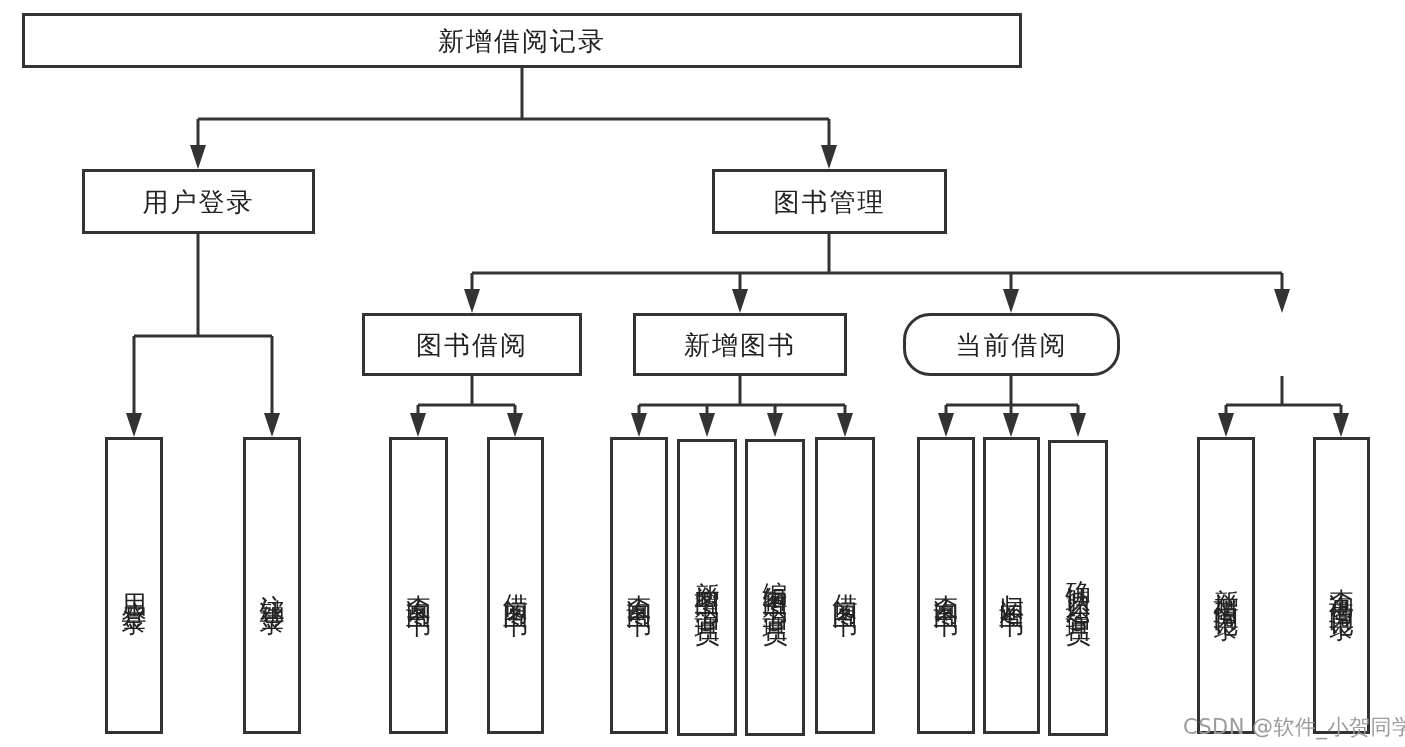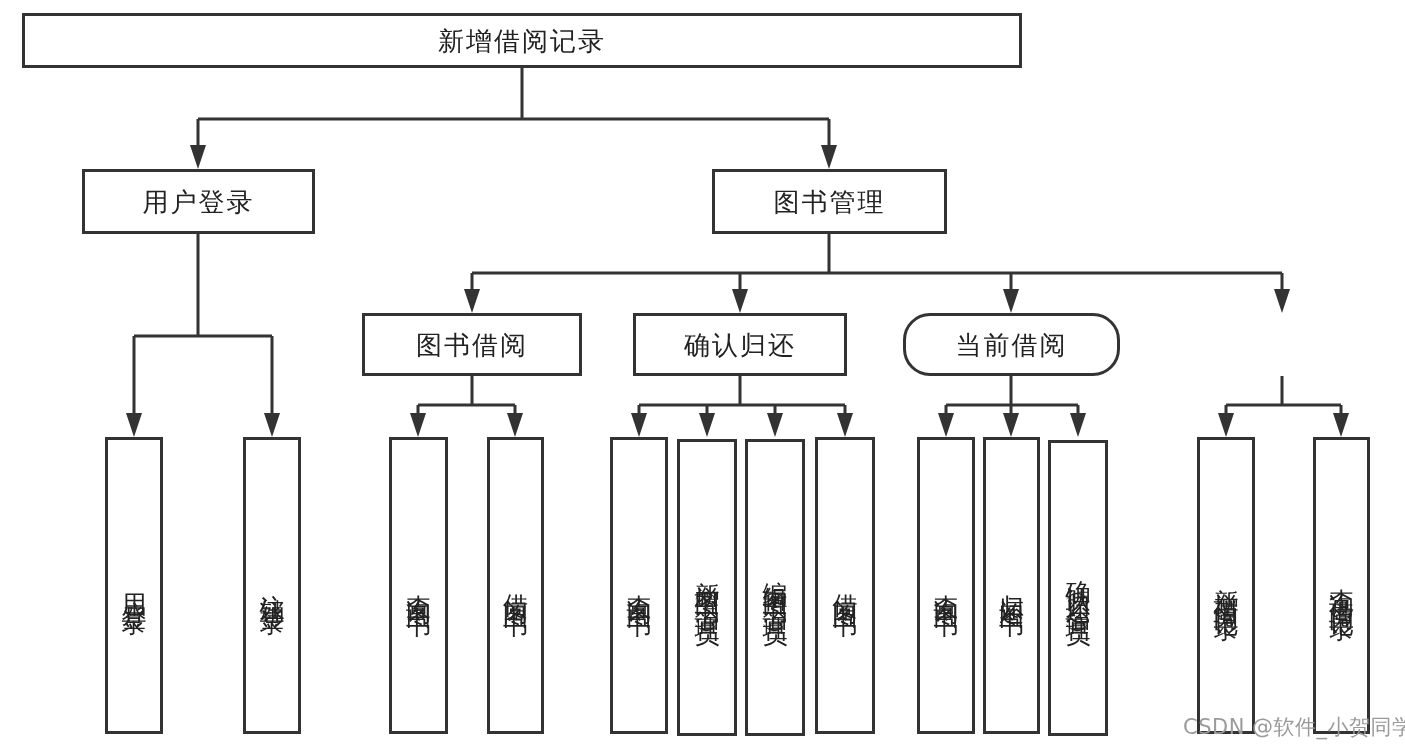--- a/index.html
+++ b/index.html
@@ -108,21 +108,21 @@
     <span>用户登录</span>
   </div>
   <div class="node" style="left:712px; top:169px; width:235px; height:65px;">
     <span>图书管理</span>
   </div>
 
   <div class="node" style="left:362px; top:313px; width:220px; height:63px;">
     <span>图书借阅</span>
   </div>
   <div class="node" style="left:633px; top:313px; width:214px; height:63px;">
-    <span>确认归还</span>
+    <span>新增图书</span>
   </div>
   <div class="node" style="left:903px; top:313px; width:217px; height:63px;border-radius:27px;">
     <span>当前借阅</span>
   </div>
 
   <div class="node v" style="left:105px; top:437px; width:58px; height:297px;">
     <span>用户登录</span>
   </div>
   <div class="node v" style="left:243px; top:437px; width:58px; height:297px;">
     <span>注销登录</span>

